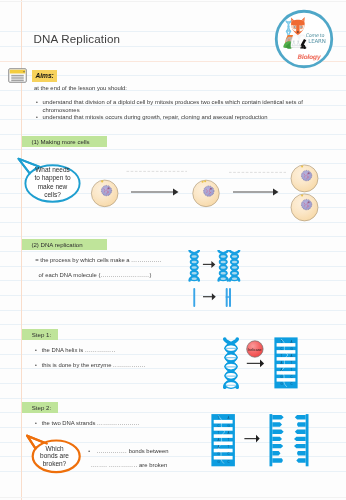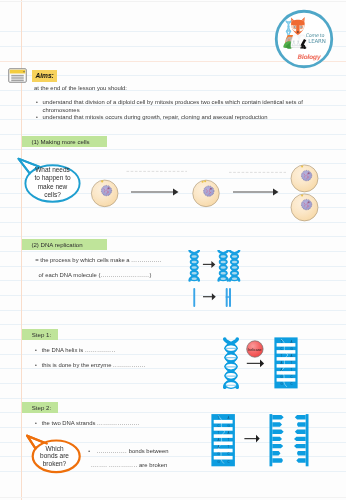--- a/index.html
+++ b/index.html
@@ -138,20 +138,21 @@
       </g>
       <g>
         <ellipse cx="5.65" cy="45.9" rx="5.4" ry="2.8" fill="#8ccdef"></ellipse>
         <path d="M0.55 45.55 A5.3 3.2 0 0 1 10.75 45.55 Z" fill="#ffffff"></path>
         <path d="M1.3 46.75 A4.6 2.6 0 0 0 10 46.75 Z" fill="#ffffff"></path>
       </g>
     </g>
   </defs>
     </svg>
 
+  <div class="title">DNA Replication</div>
 
   <div class="logo">
     <svg viewBox="0 0 120 120" width="60" height="60">
       <circle cx="60" cy="60" r="57" fill="#ffffff"></circle>
 
       <g stroke="#7ac8e8" stroke-width="2.8" fill="none" stroke-linecap="round">
         <path d="M24 24 C33 31 26 38 33 45 C26 52 33 59 26 66"></path>
         <path d="M34 24 C25 31 32 38 25 45 C32 52 25 59 32 66"></path>
         <line x1="25.5" y1="26" x2="32.5" y2="26"></line>
         <line x1="28" y1="34.5" x2="30" y2="34.5"></line>

